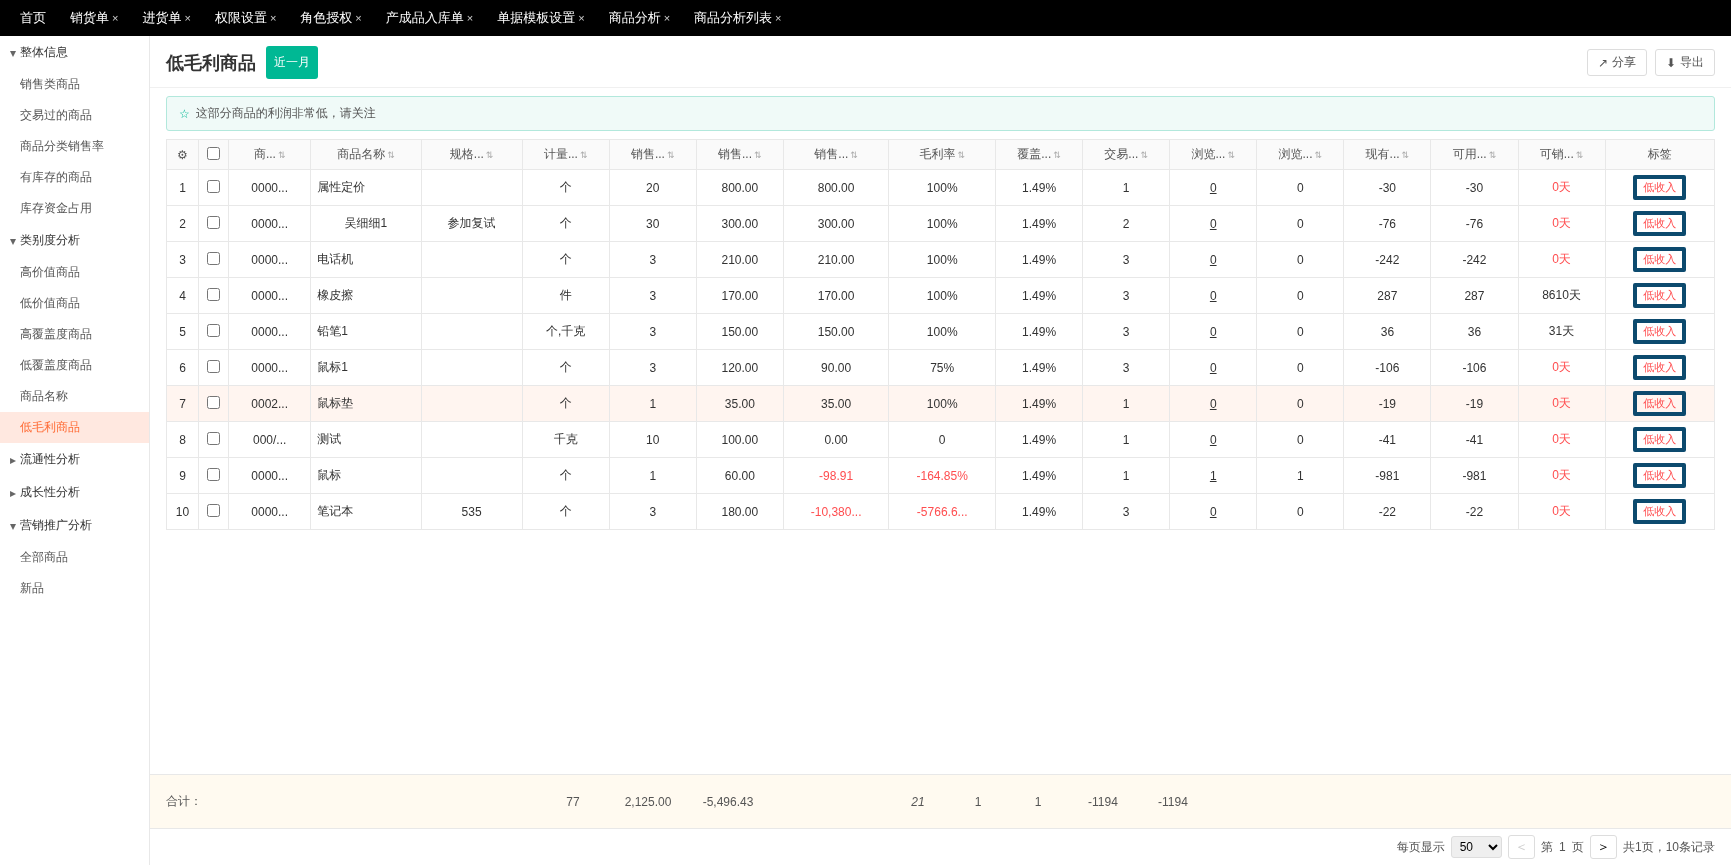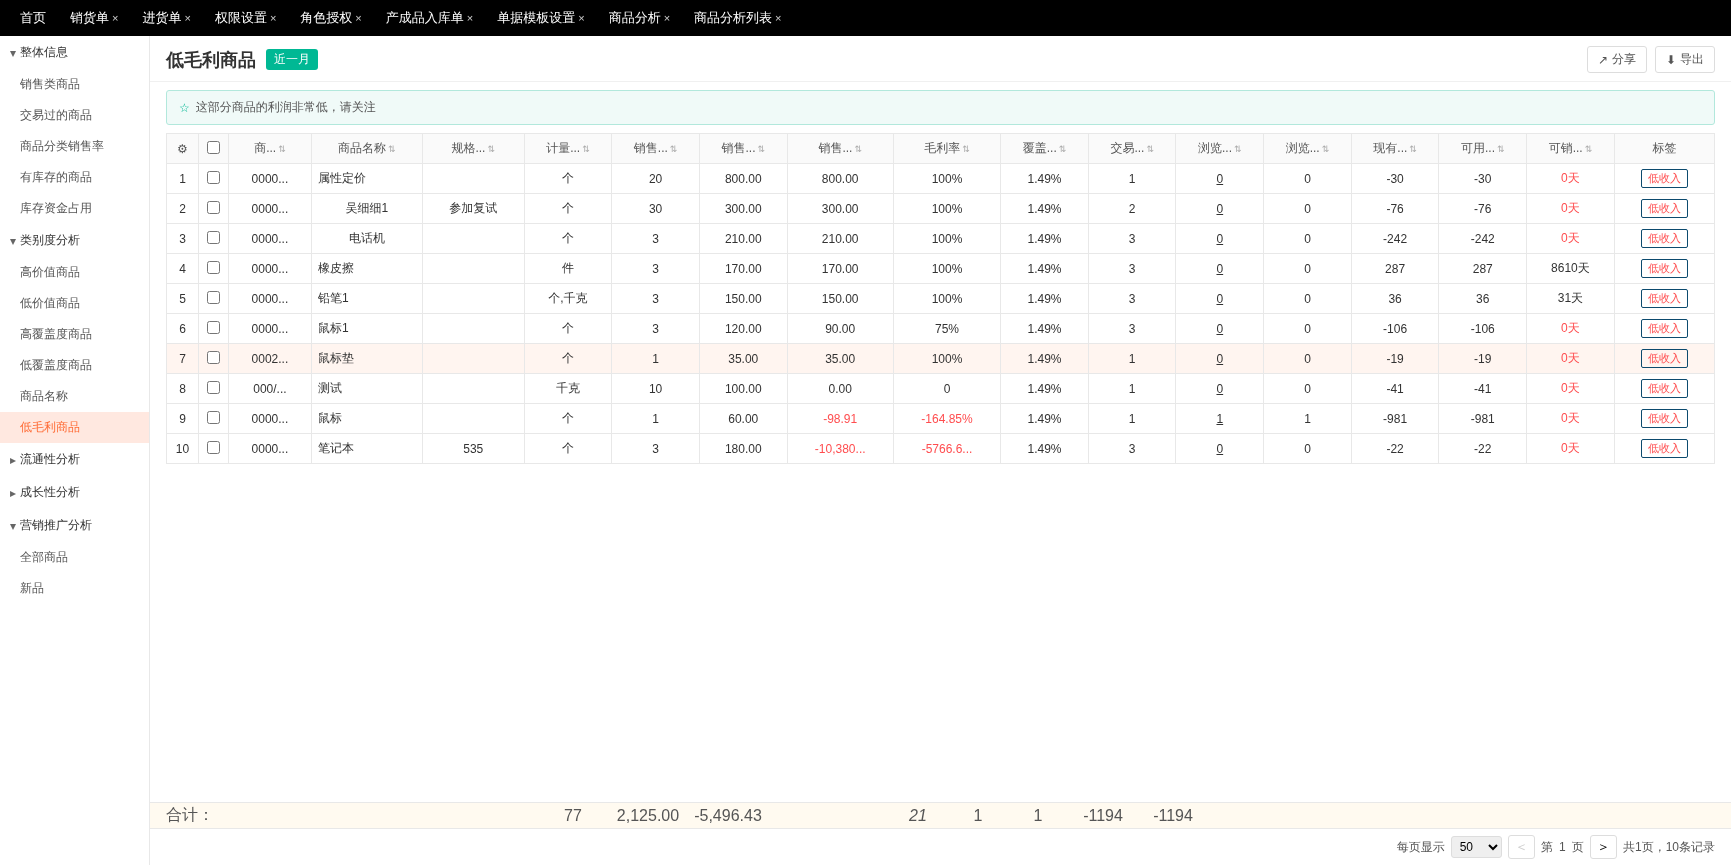--- a/index.html
+++ b/index.html
@@ -76,21 +76,21 @@
     }
     .page-title {
       font-size: 18px;
       font-weight: bold;
       color: #333;
     }
     .badge-recent {
       background: #00b894;
       color: #fff;
       border-radius: 3px;
-      padding: 2px 8px;
+      padding: 8px 8px;
       font-size: 12px;
     }
     .search-box {
       display: flex;
       align-items: center;
       border: 1px solid #ddd;
       border-radius: 3px;
       padding: 3px 8px;
       flex: 1;
       max-width: 300px;
@@ -173,31 +173,31 @@
     }
     tbody tr.highlighted td { background: #fff5f0; }
 
     .text-red { color: #ff4d4f; }
     .tag-badge {
       display: inline-block;
       padding: 1px 6px;
       border-radius: 2px;
       font-size: 11px;
     }
-    .tag-low-income { color: #ff4d4f; border: 1px solid #0c4a6e; }
+    .tag-low-income { color: #ff4d4f; border: 4px solid #0c4a6e; }
     .underline-link { text-decoration: underline; cursor: pointer; }
 
     
     .table-footer {
       background: #fffaf0;
       border-top: 1px solid #e8e8e8;
-      padding: 2px 16px;
-      display: flex;
-      align-items: center;
-      font-size: 16px;
+      padding: 18px 16px;
+      display: flex;
+      align-items: center;
+      font-size: 12px;
       color: #555;
     }
     .footer-total-label { width: 60px; }
 
     
     .pagination-bar {
       display: flex;
       align-items: center;
       justify-content: flex-end;
       padding: 6px 16px;
@@ -472,21 +472,21 @@
       <td>0</td>
       <td>-76</td>
       <td>-76</td>
       <td class="text-red">0天</td>
       <td><span class="tag-badge tag-low-income">低收入</span></td>
     </tr>
             <tr>
       <td>3</td>
       <td><input type="checkbox" style=""></td>
       <td>0000...</td>
-      <td style="text-align:center;">电话机</td>
+      <td style="text-align:left;">电话机</td>
       <td></td>
       <td>个</td>
       <td>3</td>
       <td>210.00</td>
       <td class="">210.00</td>
       <td class="">100%</td>
       <td>1.49%</td>
       <td>3</td>
       <td><span class="underline-link">0</span></td>
       <td>0</td>

